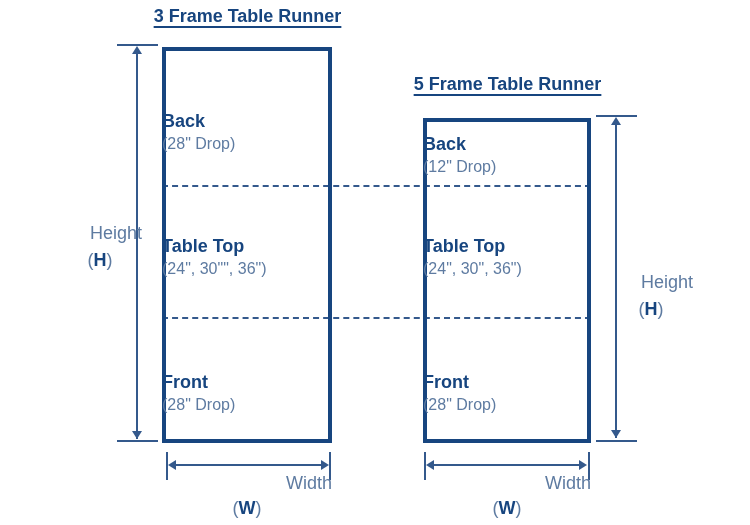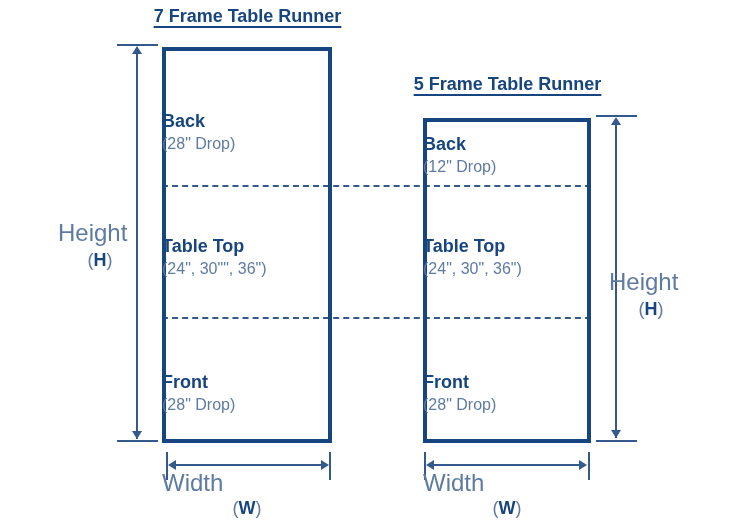--- a/index.html
+++ b/index.html
@@ -13,38 +13,38 @@
     text-decoration:underline; text-decoration-thickness:2px; text-underline-offset:4px;
   }
 
   .rect { position:absolute; border:4px solid var(--navy); z-index:2; }
   .dash { position:absolute; height:0; border-top:2px dashed var(--line); z-index:1; }
 
   .sec { position:absolute; text-align:left; z-index:3; }
   .sec .lbl { font-size:18px; font-weight:bold; color:var(--navy); line-height:22px; }
   .sec .det { font-size:16px; color:var(--muted); line-height:23px; }
 
-  .dim-word { position:absolute; text-align:left; font-size:24px; color:var(--muted); line-height:22px; z-index:3; }
+  .dim-word { position:absolute; text-align:right; font-size:18px; color:var(--muted); line-height:22px; z-index:3; }
   .dim-sym  { position:absolute; text-align:center; font-size:18px; color:var(--muted); line-height:22px; z-index:3; }
   .dim-sym b { color:var(--navy); font-weight:bold; }
 
   .vline { position:absolute; width:2px; background:var(--line); }
   .hline { position:absolute; height:2px; background:var(--line); }
   .arrow { position:absolute; width:0; height:0; }
   .arrow.up    { border-left:5px solid transparent; border-right:5px solid transparent; border-bottom:8px solid var(--line); }
   .arrow.down  { border-left:5px solid transparent; border-right:5px solid transparent; border-top:8px solid var(--line); }
   .arrow.left  { border-top:5px solid transparent; border-bottom:5px solid transparent; border-right:8px solid var(--line); }
   .arrow.right { border-top:5px solid transparent; border-bottom:5px solid transparent; border-left:8px solid var(--line); }
 </style>
 </head>
 <body>
 
 <div class="canvas">
 
-  <div class="title" style="left:135px; top:6px; width:225px;">7 Frame Table Runner</div>
+  <div class="title" style="left:135px; top:6px; width:225px;">3 Frame Table Runner</div>
   <div class="title" style="left:395px; top:74px; width:225px;">5 Frame Table Runner</div>
 
   <div class="dash" style="left:162px; top:185px; width:429px;"></div>
   <div class="dash" style="left:162px; top:317px; width:429px;"></div>
 
   <div class="rect" style="left:162px; top:47px; width:170px; height:396px;"></div>
   <div class="rect" style="left:423px; top:118px; width:168px; height:325px;"></div>
 
   <div class="sec" style="left:162px; top:110px; width:170px;">
     <div class="lbl">Back</div>

